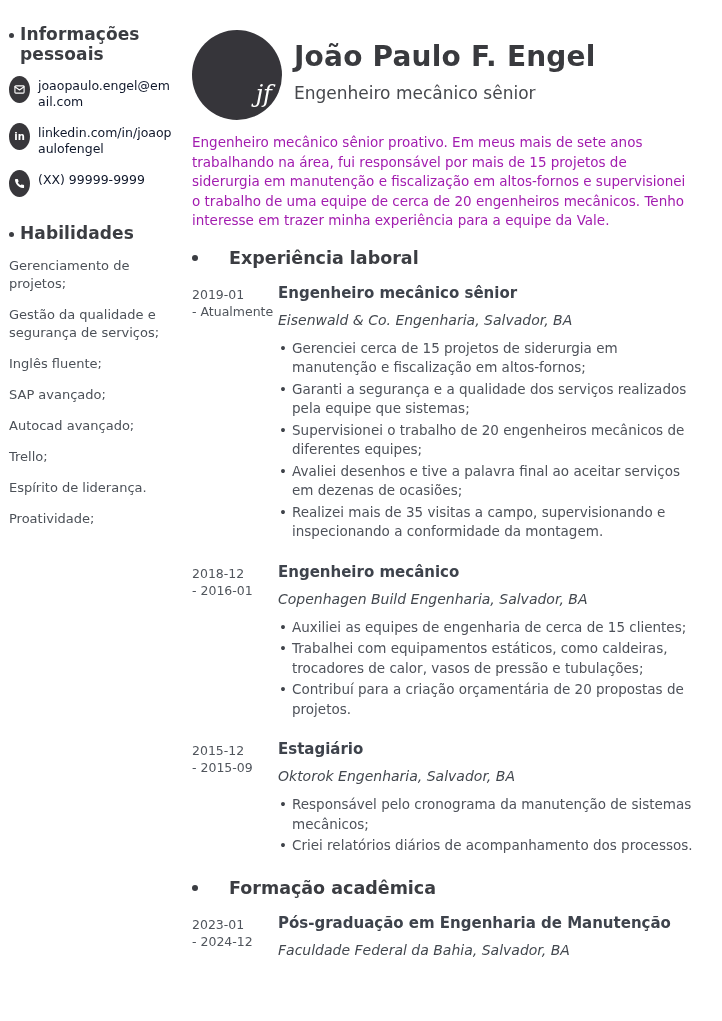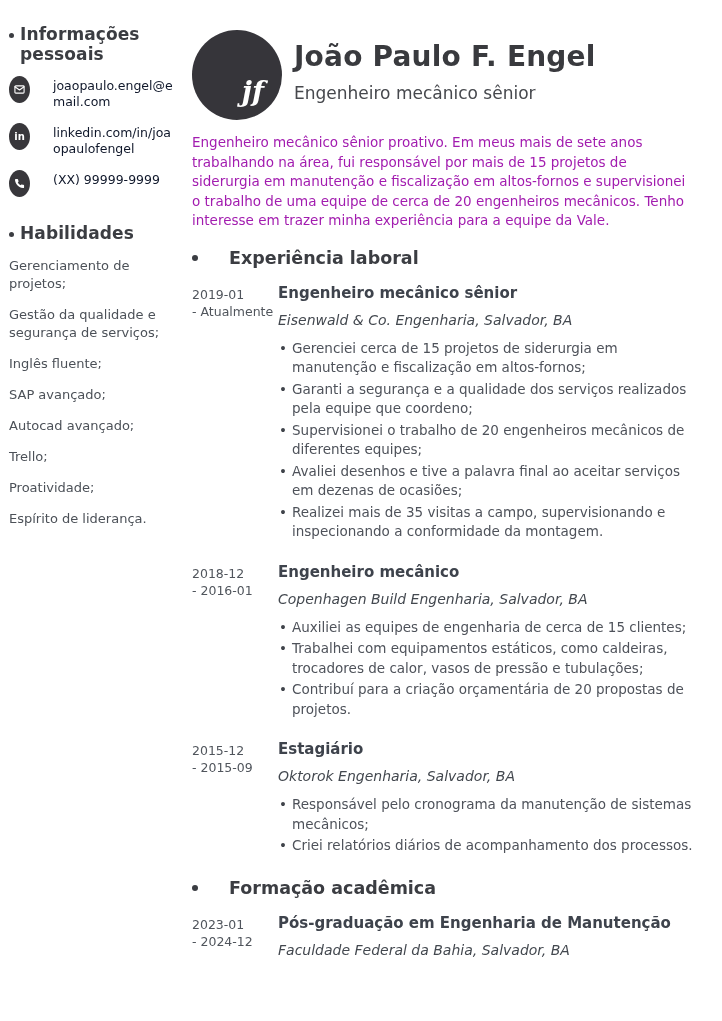--- a/index.html
+++ b/index.html
@@ -29,21 +29,21 @@
   .side-heading .dot {
     width: 5px; height: 5px; border-radius: 50%;
     background: #3b3d42; flex: 0 0 5px;
     margin: 9px 6px 0 0;
   }
   .contact-list { margin-top: 12px; }
   .contact-item { display: flex; align-items: flex-start; margin-bottom: 13px; }
   .contact-icon {
     width: 21px; height: 27px; border-radius: 50%;
     background: #38373b; color: #ffffff;
-    flex: 0 0 21px; margin-right: 23px;
+    flex: 0 0 21px; margin-right: 8px;
     display: flex; align-items: center; justify-content: center;
   }
   .contact-icon svg { display: block; }
   .contact-icon .in-glyph {
     font-size: 10px; font-weight: bold; line-height: 1;
     font-family: "DejaVu Sans", sans-serif;
   }
   .contact-text {
     font-size: 12.5px; line-height: 16px; color: #0f172a;
     word-break: break-all; padding-top: 2px;
@@ -54,24 +54,24 @@
 
   
   .main { flex: 1 1 auto; padding-left: 7px; }
   .header-row { display: flex; margin-top: 6px; }
   .avatar {
     width: 90px; height: 90px; border-radius: 50%;
     background: #36353a; flex: 0 0 90px;
     position: relative;
   }
   .avatar .initials {
-    position: absolute; right: 18px; bottom: 14px;
+    position: absolute; right: 10px; bottom: 14px;
     font-family: "DejaVu Serif", "Liberation Serif", serif;
-    font-style: italic; font-weight: bold;
-    font-size: 28px; color: #ffffff; line-height: 1;
+    font-style: italic; font-weight: normal;
+    font-size: 24px; color: #ffffff; line-height: 1;
   }
   .header-text { padding-left: 12px; padding-top: 10px; }
   .name { font-size: 28px; font-weight: bold; color: #393a3e; line-height: 34px; letter-spacing: 0.2px; }
   .job-title { font-size: 17px; color: #46484d; margin-top: 8px; line-height: 22px; }
 
   .summary { margin-top: 13px; font-size: 13.5px; line-height: 19.5px; color: #a21caf; }
 
   .section-heading {
     display: flex; align-items: center;
     font-size: 17.5px; font-weight: bold; color: #3b3d42;
@@ -147,22 +147,22 @@
         <span class="dot"></span>
         <span>Habilidades</span>
       </div>
       <div class="skills-list">
         <div class="skill-item">Gerenciamento de projetos;</div>
         <div class="skill-item">Gestão da qualidade e segurança de serviços;</div>
         <div class="skill-item">Inglês fluente;</div>
         <div class="skill-item">SAP avançado;</div>
         <div class="skill-item">Autocad avançado;</div>
         <div class="skill-item">Trello;</div>
+        <div class="skill-item">Espírito de liderança.</div>
         <div class="skill-item">Proatividade;</div>
-        <div class="skill-item">Espírito de liderança.</div>
       </div>
     </div>
 
   </aside>
 
   <main class="main">
 
     <div class="header-row">
       <div class="avatar">
         <span class="initials">jf</span>
@@ -183,21 +183,21 @@
     <div class="entry">
       <div class="entry-dates">
         <div>2019-01</div>
         <div>- Atualmente</div>
       </div>
       <div class="entry-body">
         <div class="entry-title">Engenheiro mecânico sênior</div>
         <div class="entry-company">Eisenwald &amp; Co. Engenharia, Salvador, BA</div>
         <ul class="entry-bullets">
           <li>Gerenciei cerca de 15 projetos de siderurgia em manutenção e fiscalização em altos-fornos;</li>
-          <li>Garanti a segurança e a qualidade dos serviços realizados pela equipe que coordeno;</li>
+          <li>Garanti a segurança e a qualidade dos serviços realizados pela equipe que sistemas;</li>
           <li>Supervisionei o trabalho de 20 engenheiros mecânicos de diferentes equipes;</li>
           <li>Avaliei desenhos e tive a palavra final ao aceitar serviços em dezenas de ocasiões;</li>
           <li>Realizei mais de 35 visitas a campo, supervisionando e inspecionando a conformidade da montagem.</li>
         </ul>
       </div>
     </div>
 
     <div class="entry">
       <div class="entry-dates">
         <div>2018-12</div>

